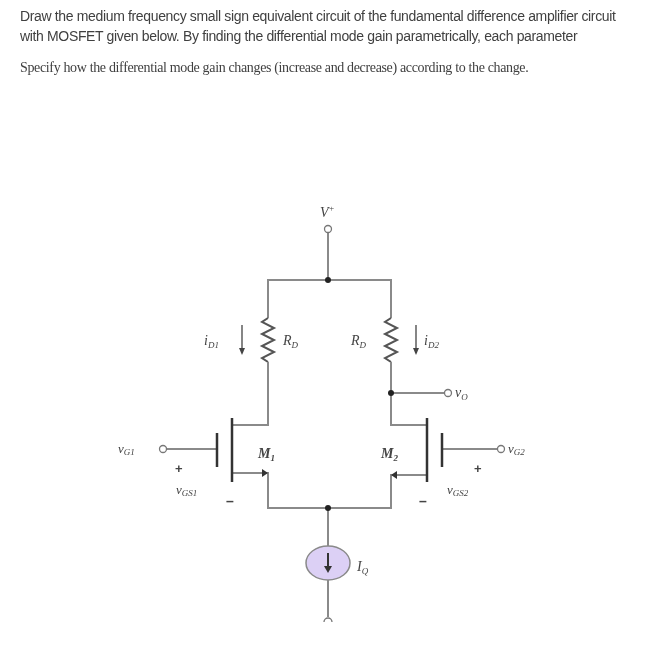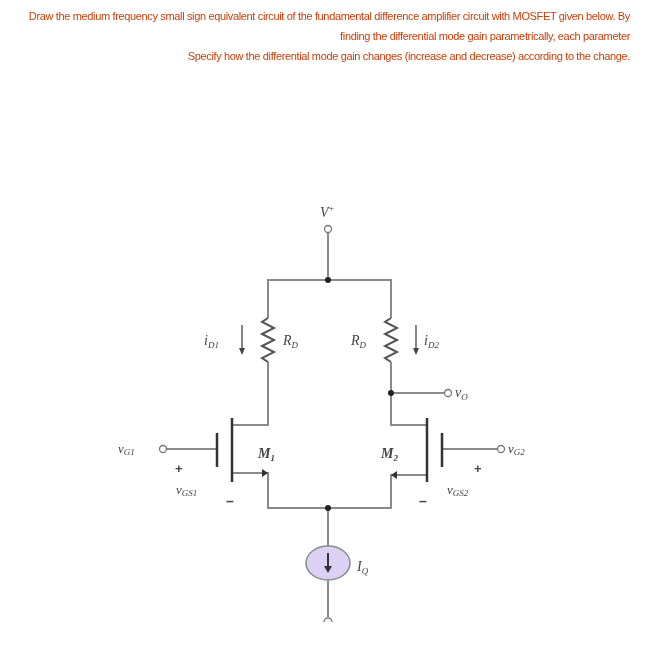--- a/index.html
+++ b/index.html
@@ -1,23 +1,23 @@
 <!DOCTYPE html>
 <html><head>
 <meta charset="utf-8">
 <style>
   html, body { margin: 0; padding: 0; background: #ffffff; }
   body { width: 648px; height: 646px; position: relative; overflow: hidden; }
   .question {
     position: absolute; left: 20px; top: 6px; width: 610px;
-    font-family: "Liberation Sans", sans-serif; font-size: 11px;
-    color: #c2410c; letter-spacing: -0.35px; line-height: 20px; text-align: right;
+    font-family: "Liberation Sans", sans-serif; font-size: 14px;
+    color: #404040; letter-spacing: -0.35px; line-height: 20px;
   }
   .question p { margin: 0; }
-  .question p.p2 { margin-top: 0; }
+  .question p.p2 { margin-top: 12px; font-family: Liberation Serif, serif; }
   svg.circuit { position: absolute; left: 0; top: 0; }
   .lbl { font-family: "Liberation Serif", serif; font-style: italic; fill: #444; }
   .sub { font-size: 9px; }
 </style>
 </head>
 <body>
 
 <div class="question">
   <p>Draw the medium frequency small sign equivalent circuit of the fundamental difference amplifier circuit with MOSFET given below. By finding the differential mode gain parametrically, each parameter</p>
   <p class="p2">Specify how the differential mode gain changes (increase and decrease) according to the change.</p>

